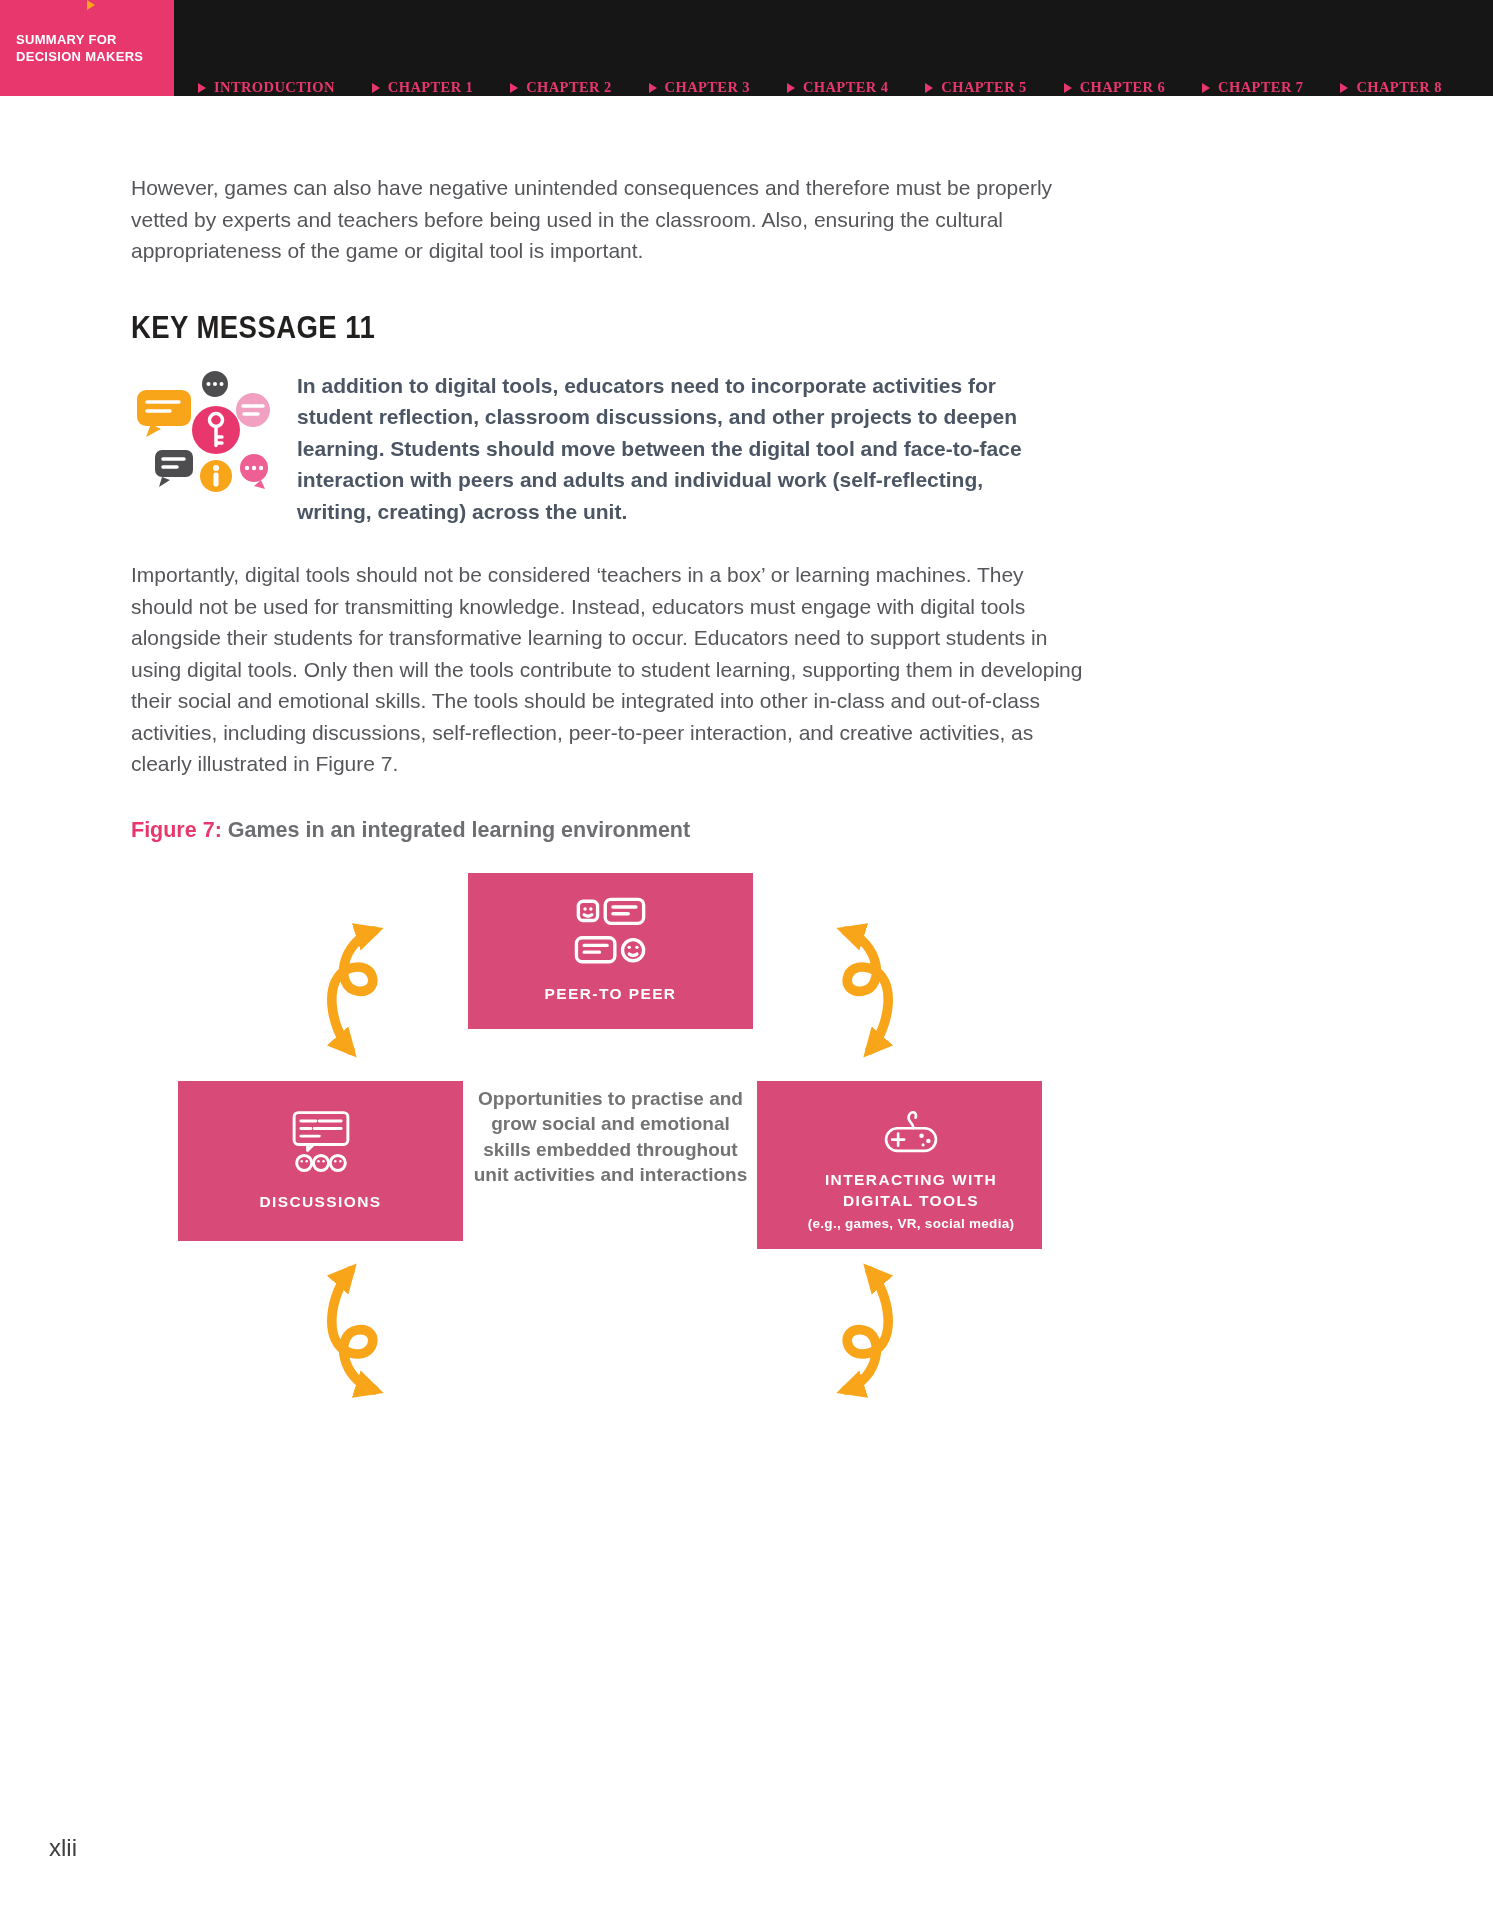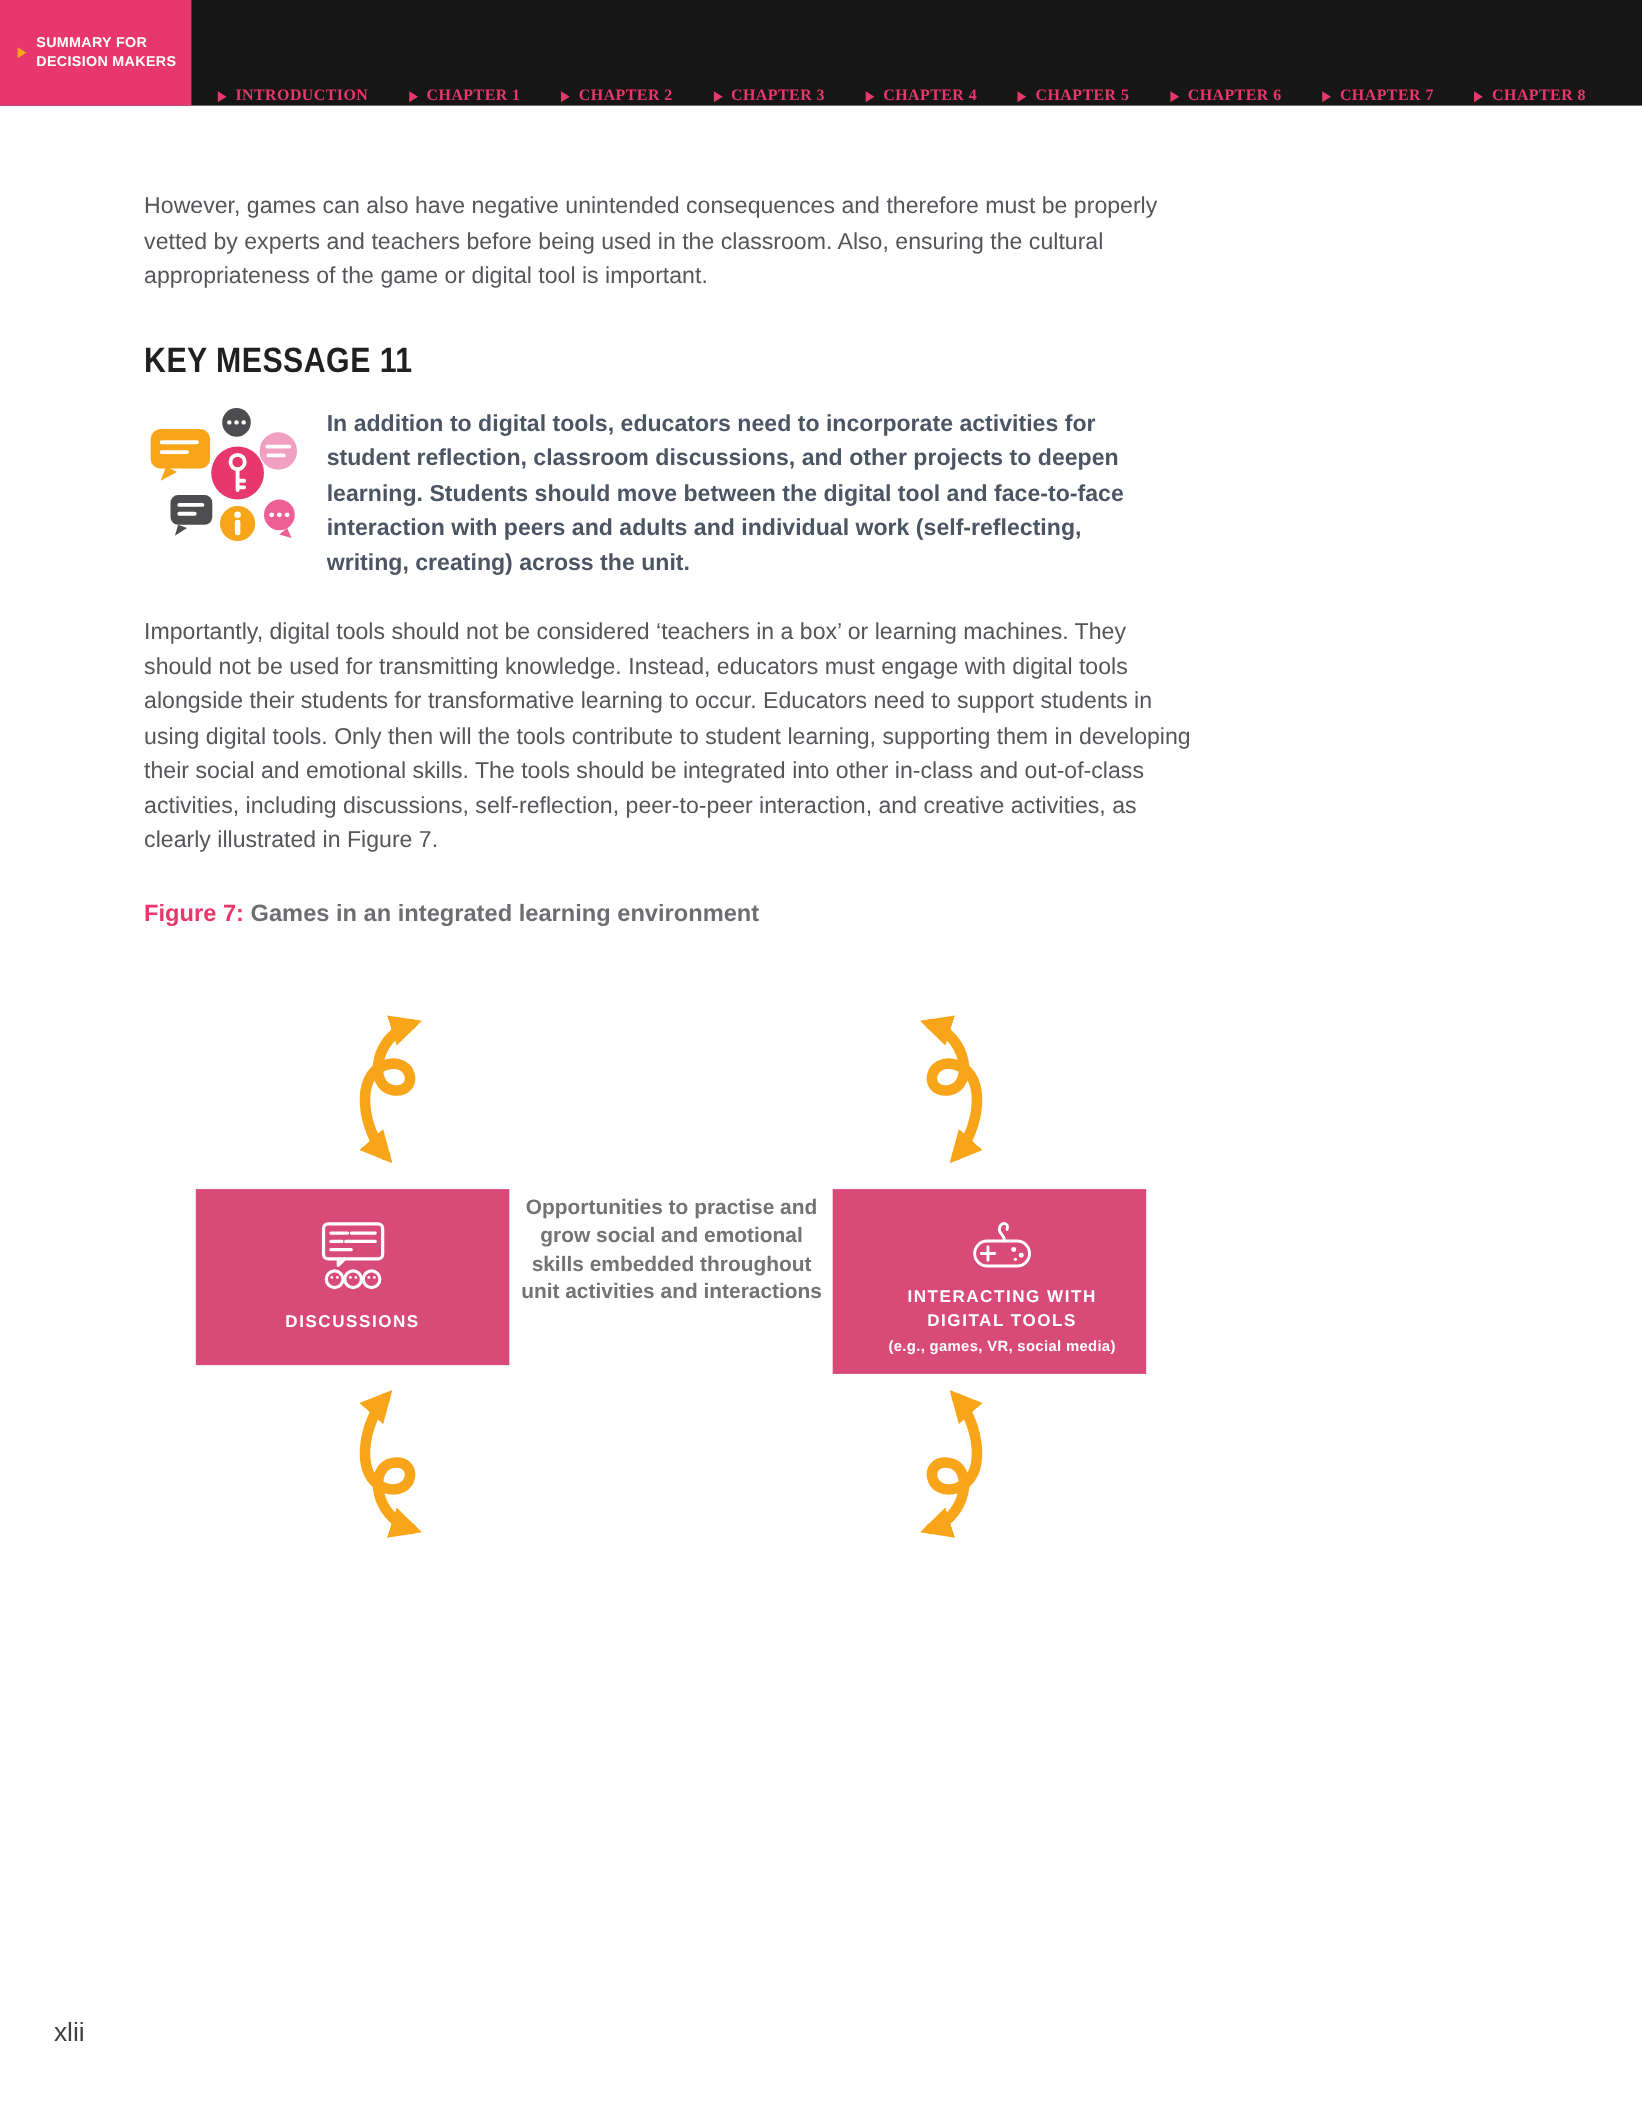--- a/index.html
+++ b/index.html
@@ -8,21 +8,21 @@
     width:1493px; height:1920px; position:relative; overflow:hidden;
     font-family:"Liberation Sans", sans-serif; color:#55565a;
   }
 
   
   .topnav {
     height:96px; background:#161616; display:flex; align-items:stretch;
   }
   .summary-tab {
     background:#e8376d; width:174px; display:flex; align-items:center;
-    gap:9px; padding:0 8px 0 16px; cursor:pointer;
+    gap:22px; padding:0 8px 0 16px; cursor:pointer;flex-direction:column;
   }
   .summary-tab .tri { color:#f9a51a; }
   .summary-label {
     color:#ffffff; font-weight:bold; font-size:13px; line-height:1.3;
     letter-spacing:.3px; text-transform:uppercase;
   }
   .nav-items { display:flex; align-items:flex-end; gap:37px; margin-left:24px;font-family:Liberation Serif, serif; }
   .nav-item { display:flex; align-items:center; gap:8px; cursor:pointer; }
   .nav-label {
     color:#e8376d; font-weight:bold; font-size:14.5px; letter-spacing:.4px;
@@ -196,20 +196,41 @@
   <div class="figure">
 
     <svg width="0" height="0" style="position:absolute" aria-hidden="true">
       <defs>
         <marker id="ah" viewBox="0 0 10 10" refX="6.5" refY="5" markerWidth="3" markerHeight="3" orient="auto-start-reverse">
           <path d="M0,0 L10,5 L0,10 Z" fill="#f9a51a"></path>
         </marker>
       </defs>
     </svg>
 
+    <div class="fig-box box-top">
+      <svg class="box-icon" width="96" height="70" viewBox="0 0 100 72">
+        <g class="wstroke">
+          <rect x="16" y="4" width="20" height="20" rx="5"></rect>
+          <path d="M22,18 q4,3 8,0"></path>
+          <rect x="44" y="2" width="40" height="25" rx="6"></rect>
+          <path d="M52,10 h24 M52,17 h16"></path>
+          <rect x="14" y="42" width="40" height="25" rx="6"></rect>
+          <path d="M22,50 h24 M22,57 h16"></path>
+          <circle cx="73" cy="55" r="11"></circle>
+          <path d="M69,59 q4,3 8,0"></path>
+        </g>
+        <g class="wfill">
+          <circle cx="23" cy="12" r="1.8"></circle>
+            <circle cx="29" cy="12" r="1.8"></circle>
+          <circle cx="69" cy="52" r="1.8"></circle>
+            <circle cx="77" cy="52" r="1.8"></circle>
+        </g>
+      </svg>
+      <div class="box-label">PEER-TO PEER</div>
+    </div>
 
     <div class="fig-box box-left">
       <svg class="box-icon" width="84" height="66" viewBox="0 0 100 78">
         <g class="wstroke">
           <rect x="18" y="4" width="64" height="38" rx="5"></rect>
           <path d="M26,14 h18 M48,14 h26 M26,23 h12 M42,23 h32 M26,32 h22"></path>
           <path d="M34,42 v7 l7,-7"></path>
           <circle cx="30" cy="64" r="9"></circle>
             <circle cx="50" cy="64" r="9"></circle>
             <circle cx="70" cy="64" r="9"></circle>

